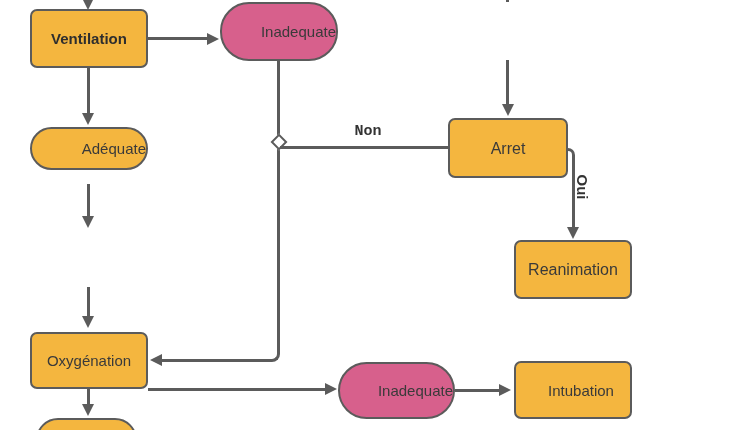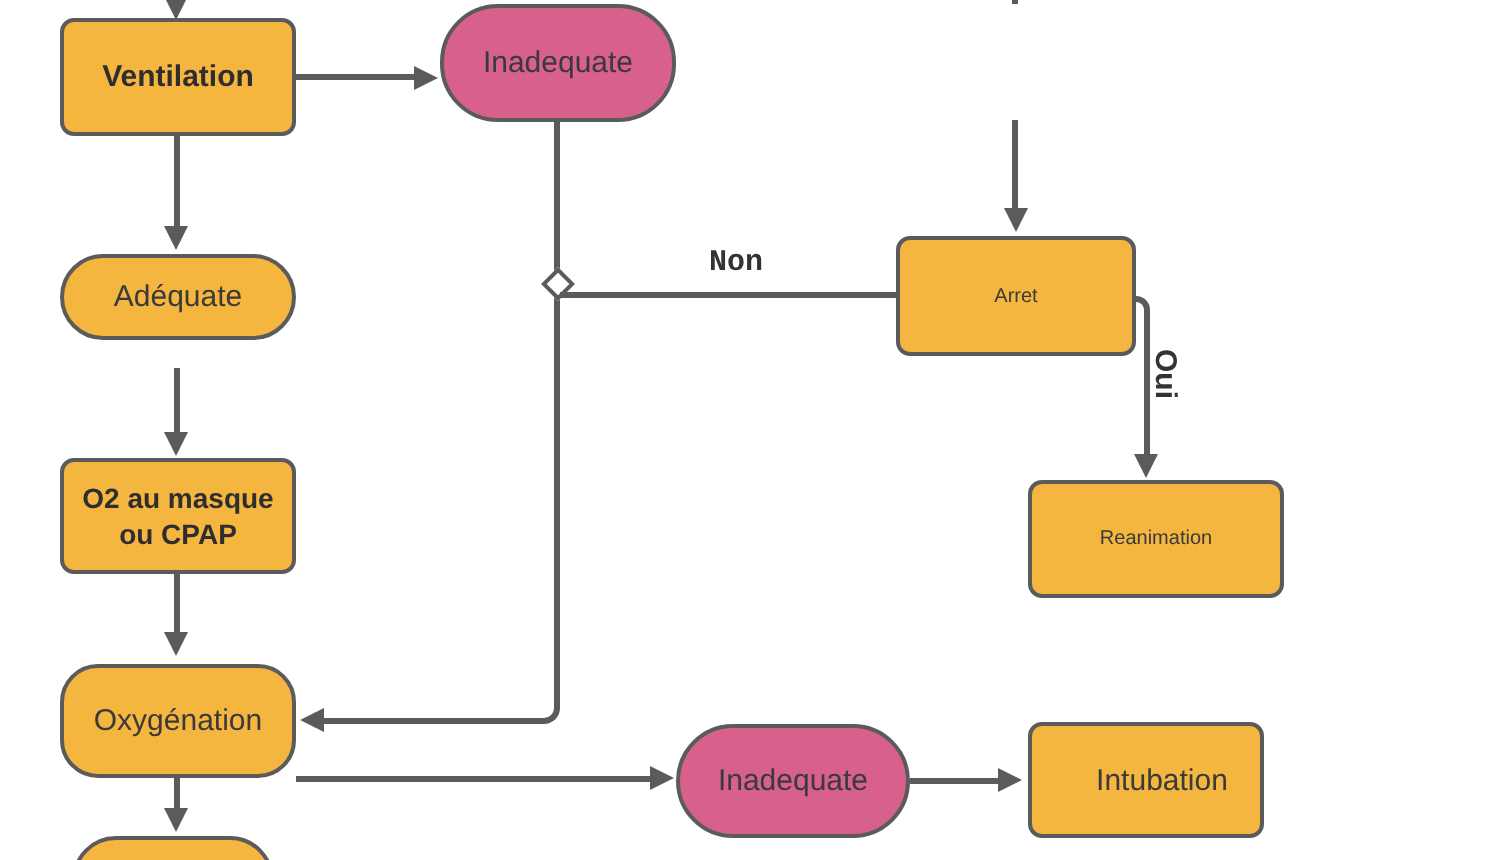--- a/index.html
+++ b/index.html
@@ -15,24 +15,24 @@
     box-sizing:border-box;
     border:2px solid #5B5B5B;
     display:flex;flex-direction:column;
     align-items:center;justify-content:center;
     text-align:center;
     color:#3A3A3A;
     font-size:15px;line-height:19px;
     background:#F4B63F;
   }
   .process{border-radius:7px;}
-  .terminator{border-radius:29px;}
+  .terminator{border-radius:29px;align-items:flex-end;}
   .pink{background:#D7608C;}
   .bold{font-weight:bold;color:#2E2E2E;}
-  .small{font-size:10px;line-height:15px;}
+  .small{font-size:16px;line-height:15px;}
   .mid{font-size:14px;line-height:18px;}
   .hline,.vline{position:absolute;background:#5B5B5B;}
   .hline{height:3px;}
   .vline{width:3px;}
   .elbow{position:absolute;box-sizing:border-box;}
   .arrow{position:absolute;width:0;height:0;}
   .arrow-r{border-top:6px solid transparent;border-bottom:6px solid transparent;border-left:12px solid #5B5B5B;}
   .arrow-l{border-top:6px solid transparent;border-bottom:6px solid transparent;border-right:12px solid #5B5B5B;}
   .arrow-d{border-left:6px solid transparent;border-right:6px solid transparent;border-top:12px solid #5B5B5B;}
   .junction{
@@ -107,30 +107,26 @@
 
 
   <div class="node terminator" style="left:30px;top:127px;width:118px;height:43px;">
     <span>Adéquate</span>
   </div>
 
   <div class="node process small" style="left:448px;top:118px;width:120px;height:60px;">
     <span>Arret</span>
   </div>
 
-  <div class="node process bold mid" style="left:30px;top:229px;width:118px;height:58px;">
-    <span>O2 au masque</span>
-    <span>ou CPAP</span>
-  </div>
 
-  <div class="node process small" style="left:514px;top:240px;width:128px;height:59px;">
+  <div class="node process small" style="left:514px;top:240px;width:118px;height:59px;">
     <span>Reanimation</span>
   </div>
 
-  <div class="node process" style="left:30px;top:332px;width:118px;height:57px;border-radius:19px;">
+  <div class="node process" style="left:30px;top:332px;width:118px;height:57px;">
     <span>Oxygénation</span>
   </div>
 
   <div class="node terminator pink" style="left:338px;top:362px;width:117px;height:57px;">
     <span>Inadequate</span>
   </div>
 
   <div class="node process" style="left:514px;top:361px;width:118px;height:58px;padding-left:16px;">
     <span>Intubation</span>
   </div>

